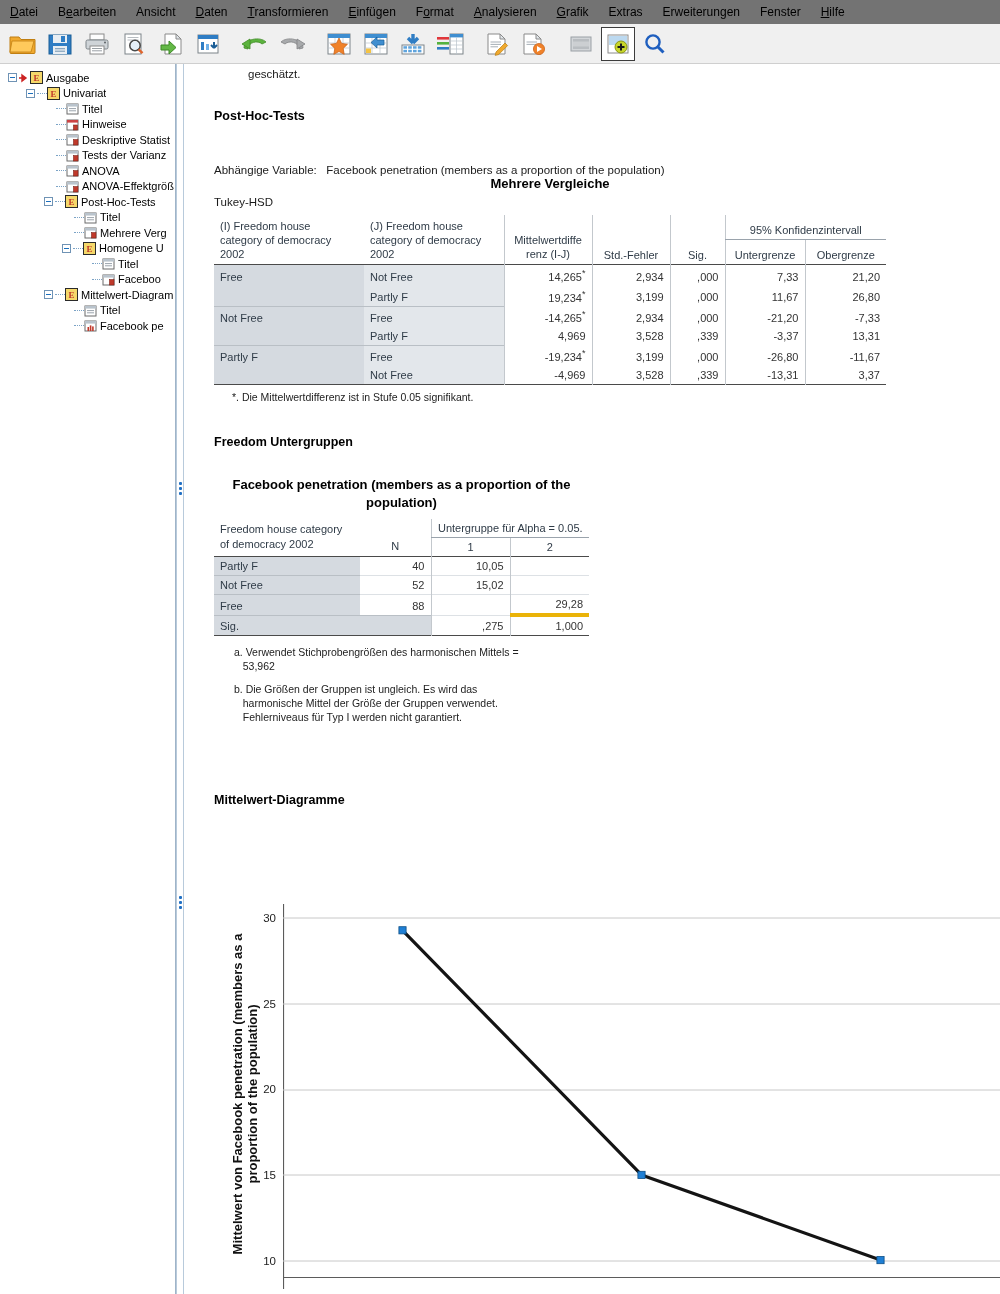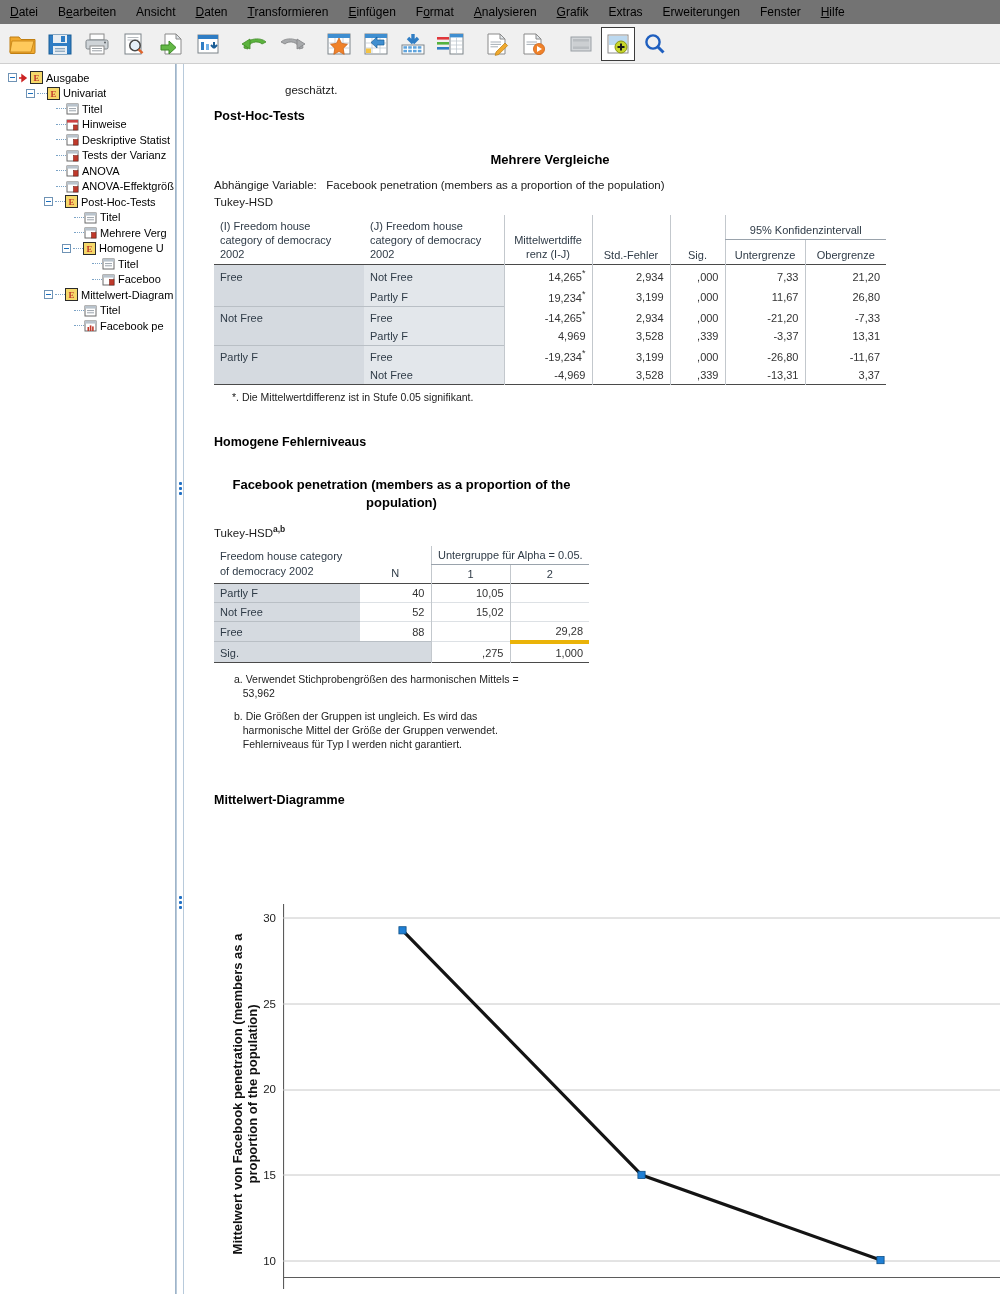--- a/index.html
+++ b/index.html
@@ -570,31 +570,31 @@
     </div>
   <div class="sel-dots" style="top:832px">
       <i></i>
       <i></i>
       <i></i>
     </div>
 </div>
 
 <div id="content">
 
-  <div style="position:absolute;left:62px;top:20px;margin-left:37px;" class="plain">geschätzt.</div>
+  <div style="position:absolute;left:62px;top:4px;" class="plain">geschätzt.</div>
 
   <div style="position:absolute;left:28px;top:45px;" class="hdr-bold">Post-Hoc-Tests</div>
 
   <div style="position:absolute;left:28px;top:88px;width:672px;">
-    <div style="text-align:center;font-weight:bold;font-size:13px;color:#000;">Mehrere Vergleiche</div>
-
     <div style="margin-top:12px;font-size:11.5px;color:#1a1a1a;">
       <span>Abhängige Variable:</span>&nbsp;&nbsp;
       <span>Facebook penetration (members as a proportion of the population)</span>
     </div>
+
+    <div style="text-align:center;font-weight:bold;font-size:13px;color:#000;">Mehrere Vergleiche</div>
     <div style="margin-top:5px;font-size:11.5px;color:#1a1a1a;">Tukey-HSD</div>
 
     <table class="spss" style="margin-top:7px;width:672px;table-layout:fixed;">
       <colgroup>
         <col style="width:150px">
           <col style="width:140px">
           <col style="width:88px">
         <col style="width:78px">
           <col style="width:55px">
           <col style="width:80px">
@@ -667,31 +667,28 @@
         <td class="numcell vline-l">,339</td>
         <td class="numcell vline-l">-13,31</td>
         <td class="numcell vline-l">3,37</td>
       </tr>
     </tbody>
       </table>
 
     <div class="fnote" style="margin-top:6px;margin-left:18px;">*. Die Mittelwertdifferenz ist in Stufe 0.05 signifikant.</div>
   </div>
 
-  <div style="position:absolute;left:28px;top:371px;" class="hdr-bold">Homogene Fehlerniveaus</div>
+  <div style="position:absolute;left:28px;top:371px;" class="hdr-bold">Freedom Untergruppen</div>
 
   <div style="position:absolute;left:28px;top:412px;width:375px;">
     <div style="text-align:center;font-weight:bold;font-size:13px;color:#000;line-height:18px;">
       <span>Facebook penetration (members as a proportion of the</span><br>
       <span>population)</span>
     </div>
 
-    <div style="margin-top:12px;font-size:11.5px;color:#1a1a1a;">
-      <span>Tukey-HSD</span><sup style="font-size:8.5px;font-weight:bold;">a,b</sup>
-    </div>
 
     <table class="spss" style="margin-top:7px;width:375px;table-layout:fixed;">
       <colgroup>
           <col style="width:146px">
           <col style="width:71px">
           <col style="width:79px">
           <col style="width:79px">
         </colgroup>
       <tbody>
           <tr>

